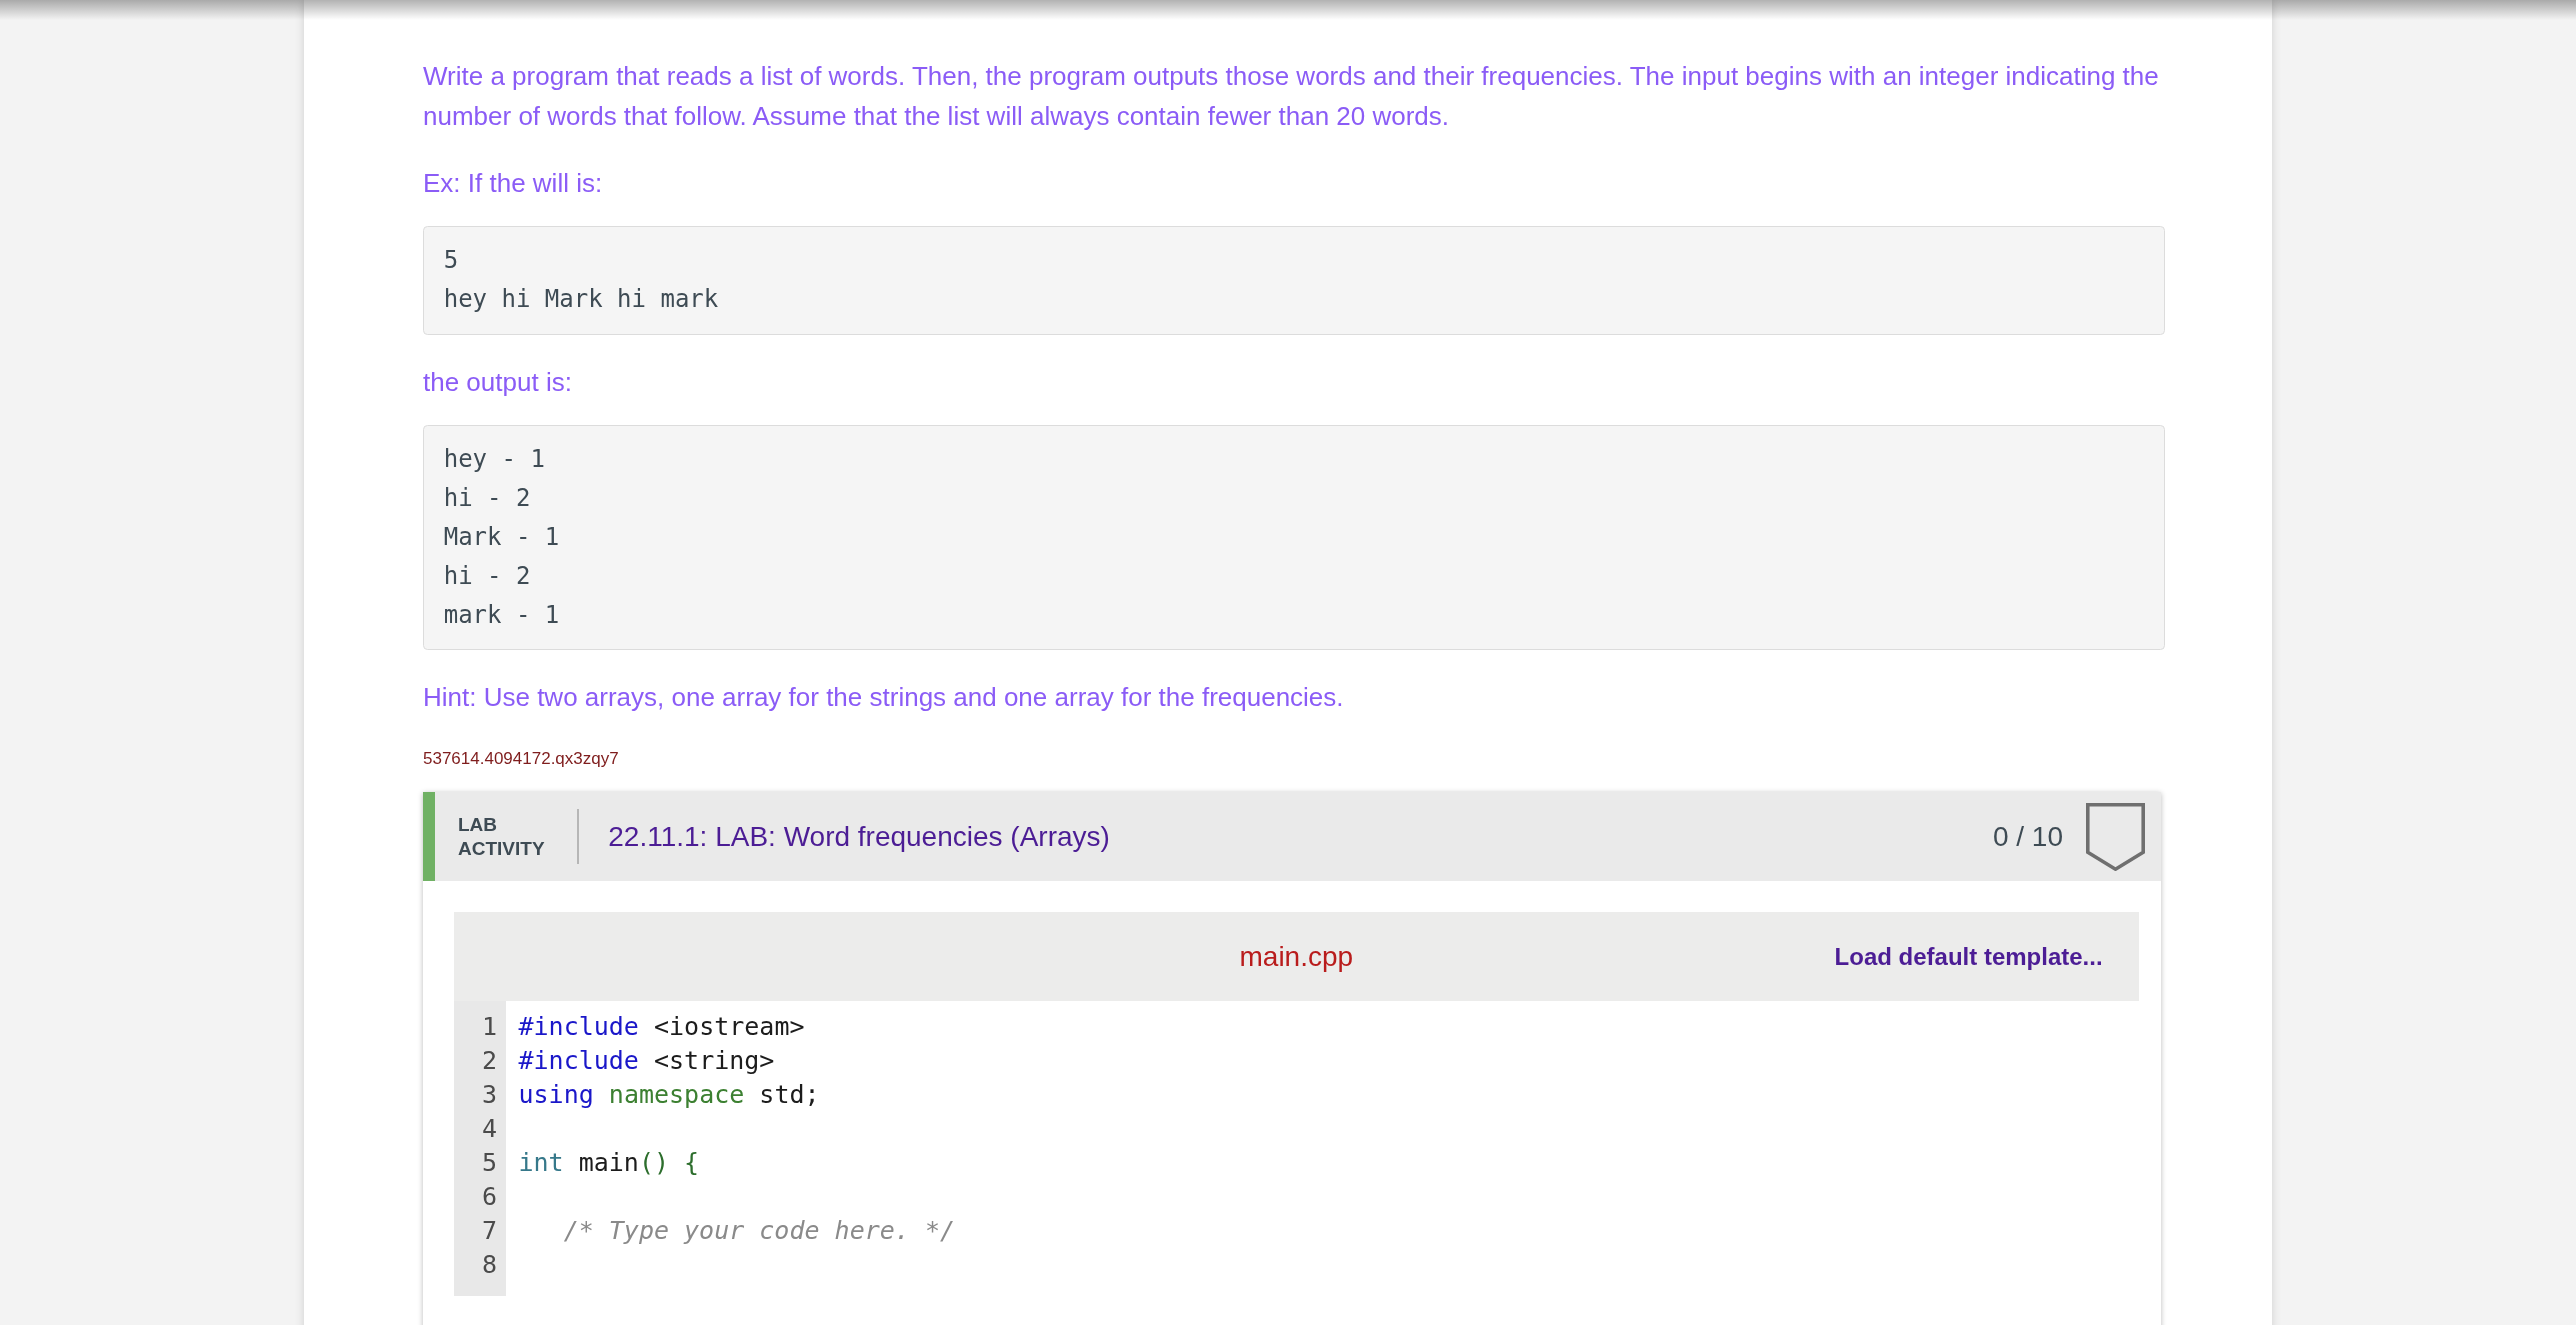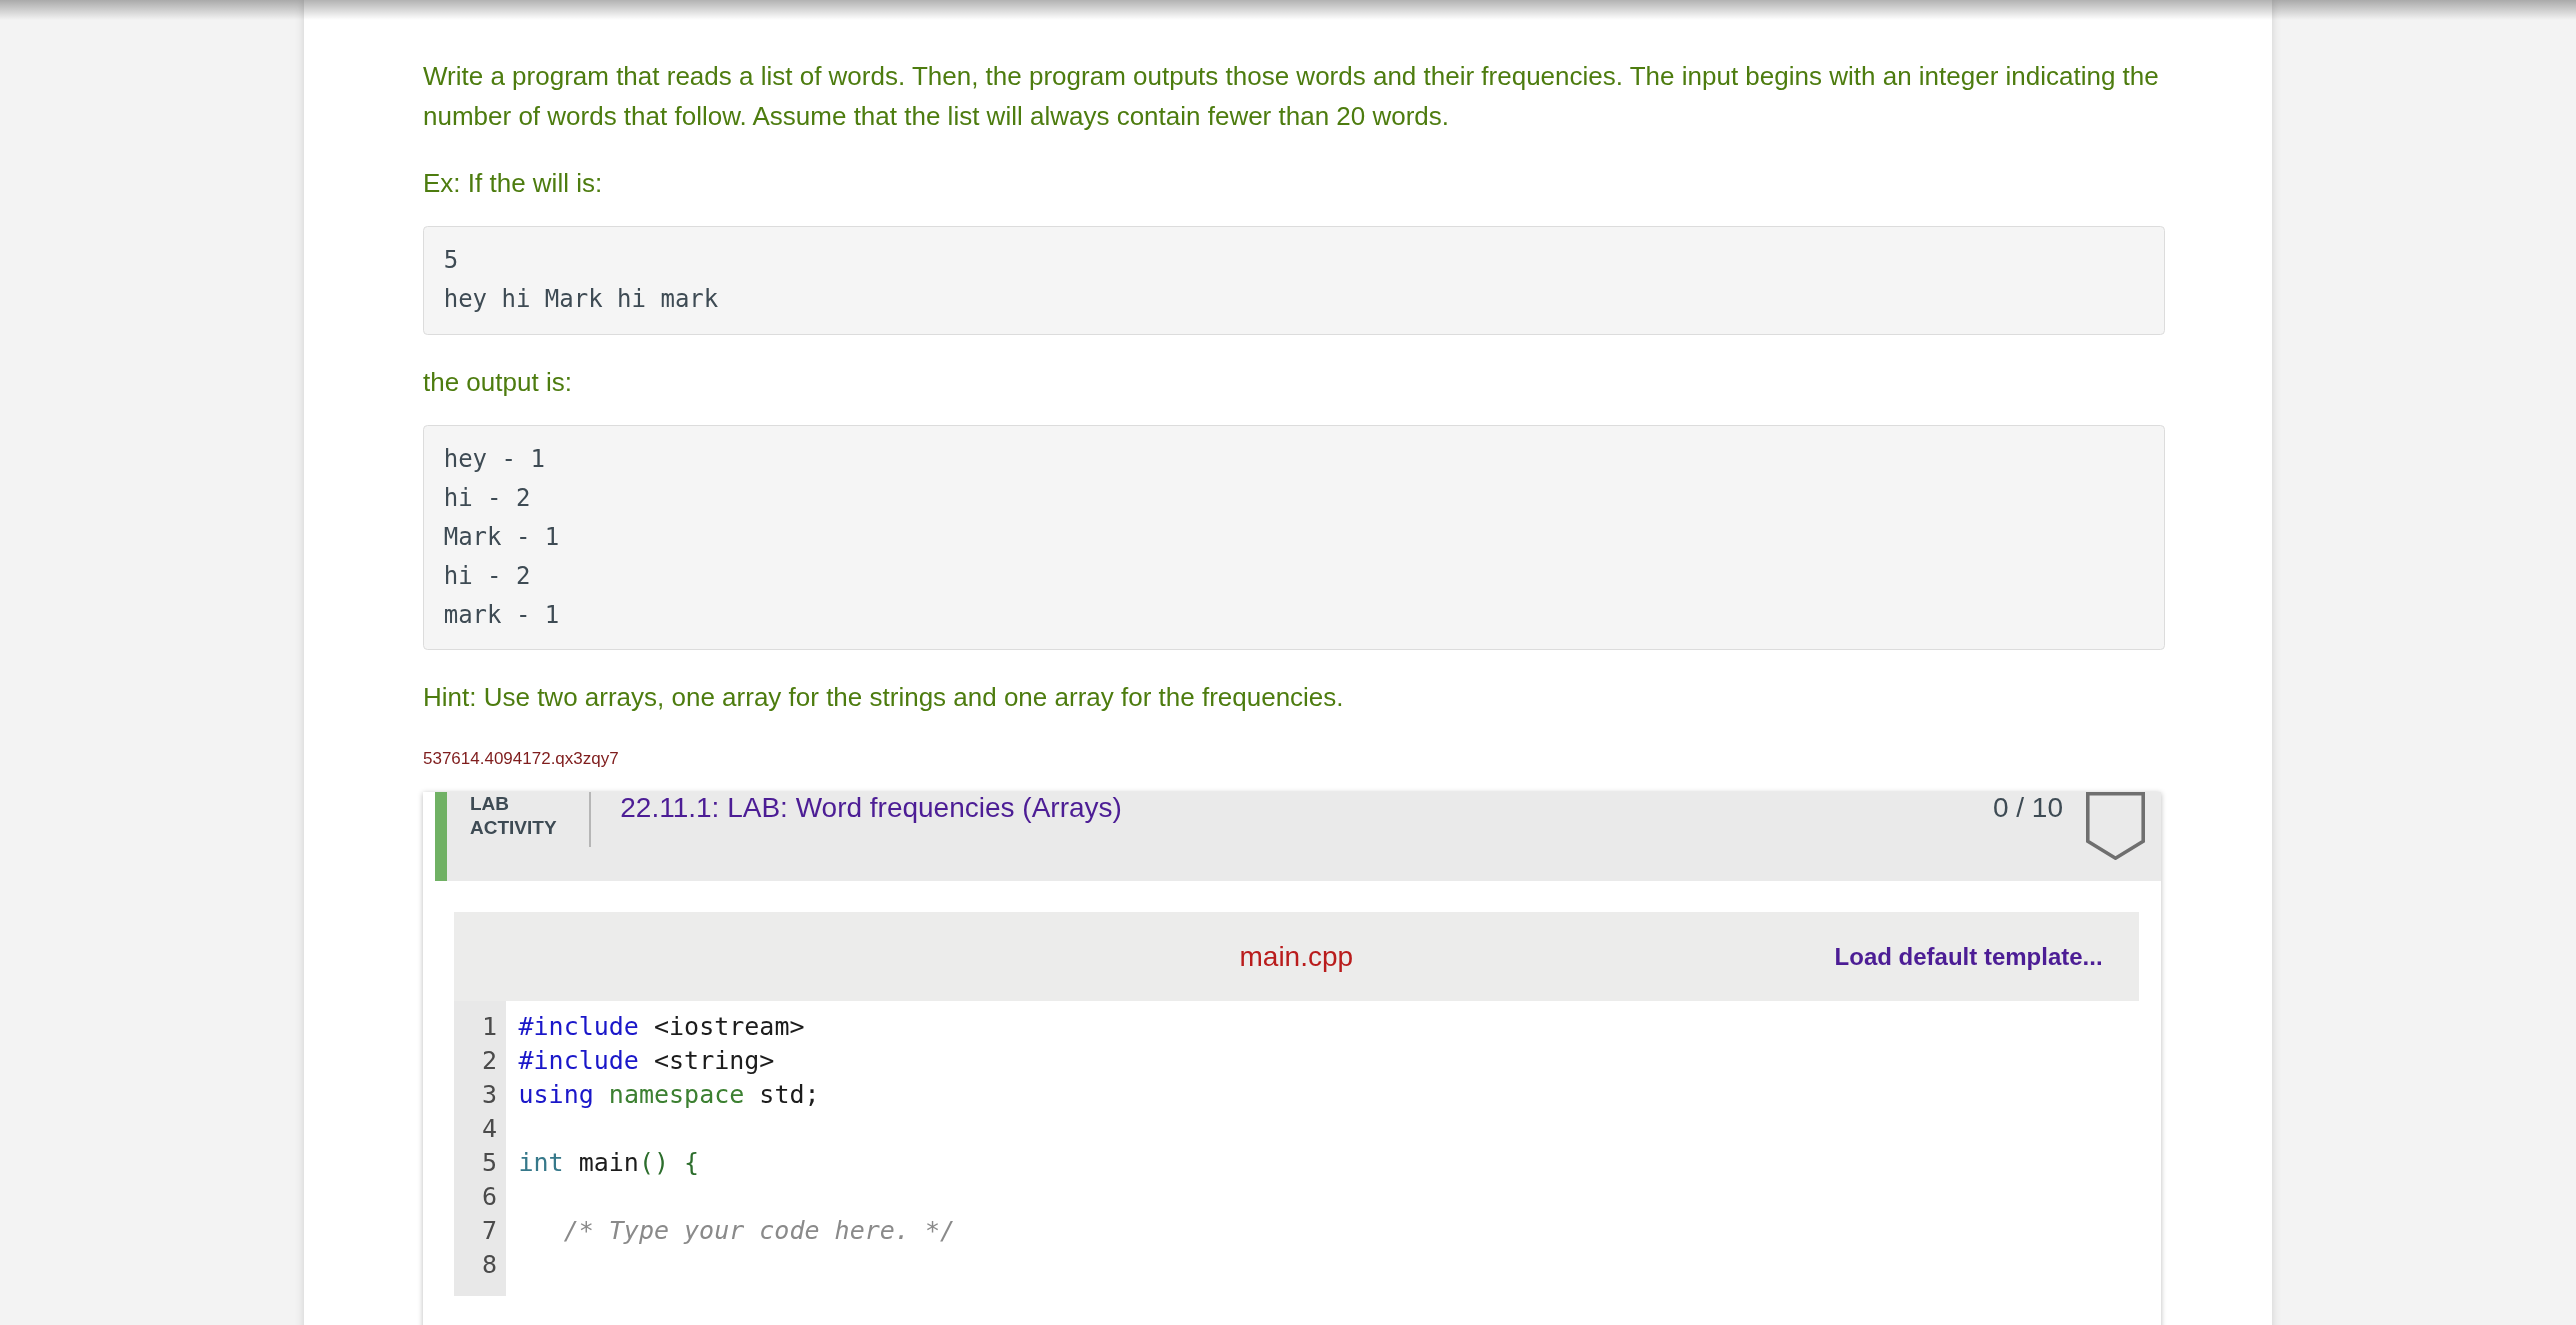--- a/index.html
+++ b/index.html
@@ -19,21 +19,21 @@
     position: absolute; left: 304px; top: 0; width: 1968px; min-height: 1326px;
     background: #ffffff;
     box-shadow: 0 0 9px rgba(0,0,0,0.15);
     padding: 18px 107px 0 119px;
   }
   .page-title {
     font-size: 41px; font-weight: 400; color: #3e4b54; letter-spacing: 0;
     margin-top: 5.4px;
   }
   .para {
-    margin-top: 38px; font-size: 26px; line-height: 40px; color: #4d7c0f;
+    margin-top: 38px; font-size: 26px; line-height: 40px; color: #8b5cf6;
   }
   .para.tight { margin-top: 27px; }
   .codeblock {
     margin-top: 23px;
     background: #f5f5f5;
     border: 1.8px solid #dcdcdc;
     border-radius: 4.5px;
     padding: 14.3px 19.7px;
     font-family: "DejaVu Sans Mono", monospace;
     font-size: 24px; line-height: 39px; color: #3e4b54;
@@ -43,21 +43,21 @@
     margin-top: 32px; font-size: 17px; color: #7f1d1d;
   }
   .lab-card {
     margin-top: 23px; width: 1738px;
     box-shadow: 0 0.9px 5.4px rgba(0,0,0,0.28);
     background: #ffffff;
   }
   .lab-banner {
     height: 89px; background: #eaeaea;
     border-left: 12.5px solid #70b164;
-    display: flex; align-items: flex-start; margin-left: 12px;
+    display: flex; align-items: center;
   }
   .lab-badge {
     margin-left: 23px; font-size: 19px; font-weight: 700; line-height: 24px;
     color: #3e4b54; white-space: nowrap;
   }
   .lab-divider {
     width: 2.7px; height: 55px; background: #b6b6b6; margin: 0 29px 0 32px; flex: none;
   }
   .lab-title { font-size: 28px; color: #4c1d95; flex: 1; }
   .lab-score { font-size: 28px; color: #3e4b54; margin-right: 23px; white-space: nowrap; }

